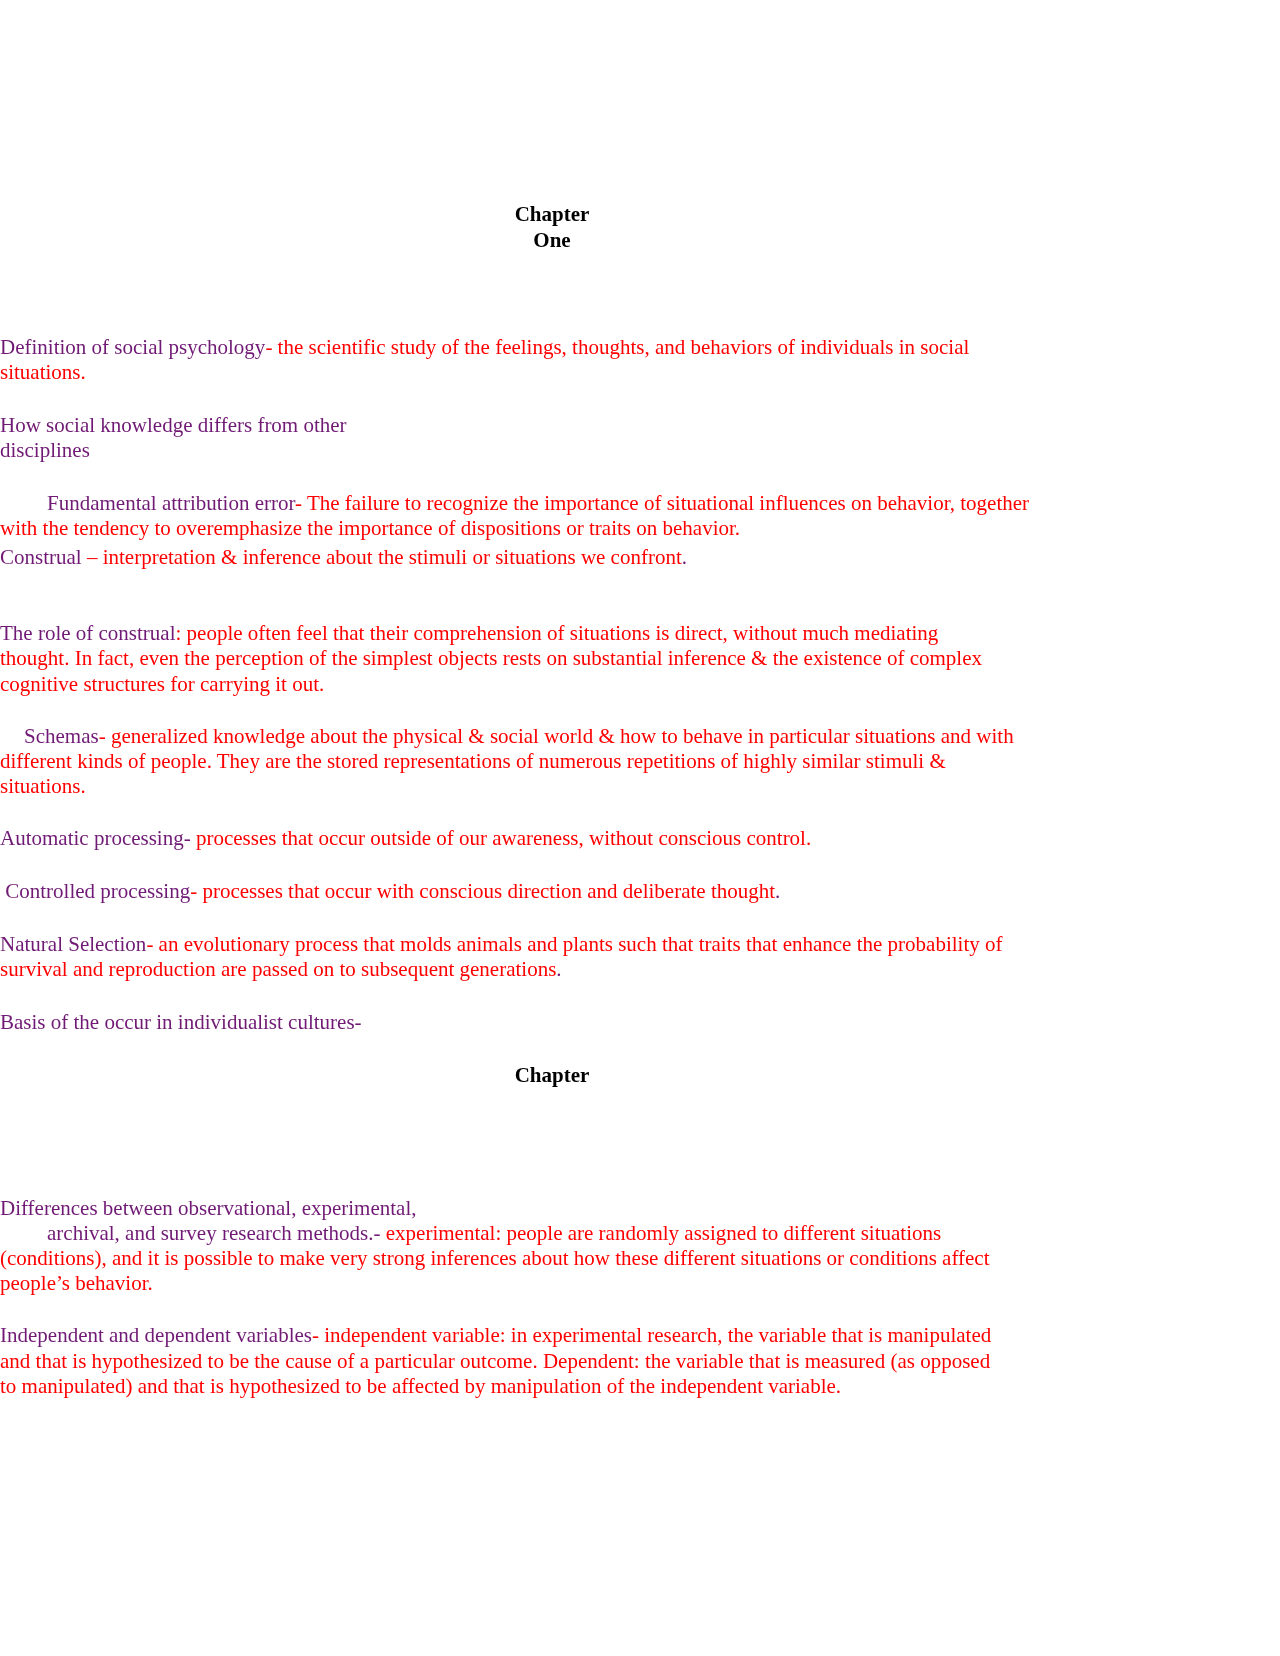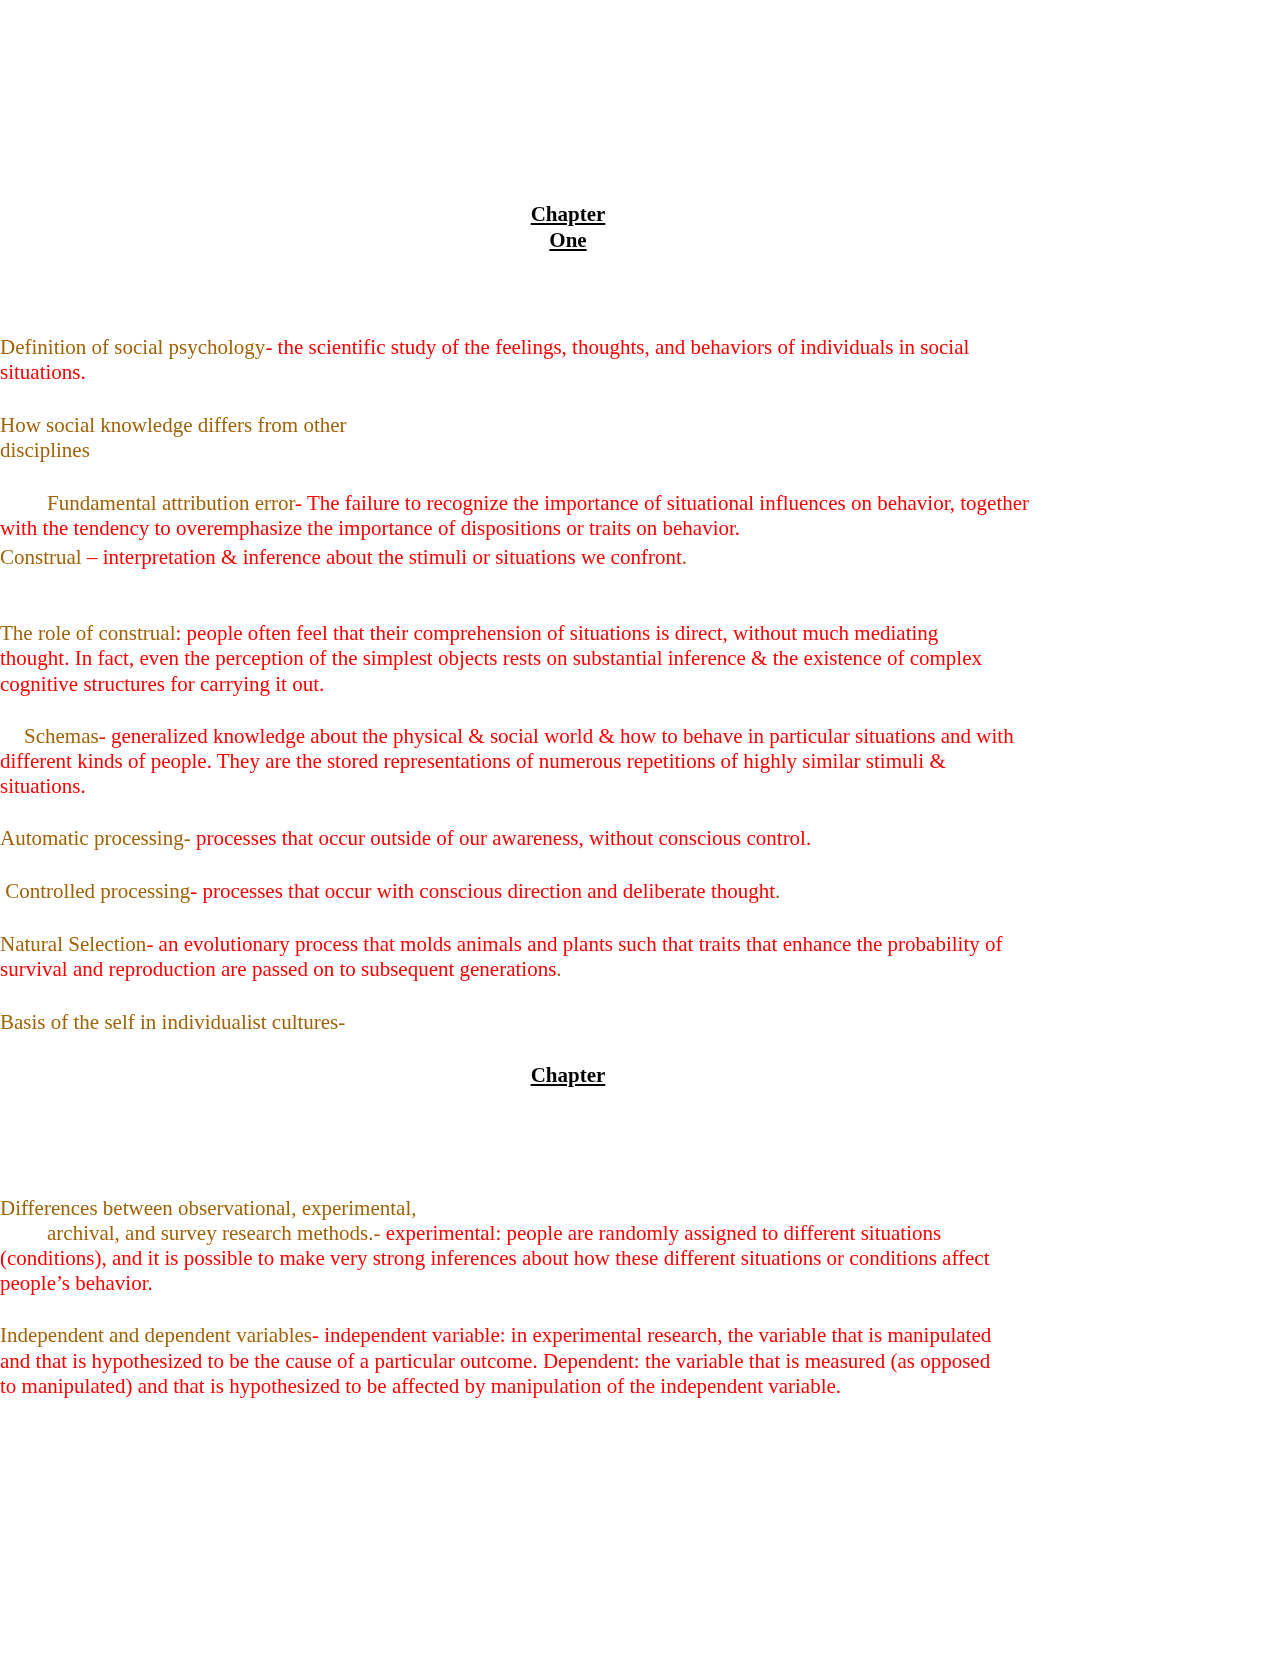--- a/index.html
+++ b/index.html
@@ -4,24 +4,24 @@
 <style>
   html, body { margin: 0; padding: 0; background: #ffffff; }
   body {
     width: 1280px; height: 1656px; position: relative; overflow: hidden;
     font-family: "Liberation Serif", "DejaVu Serif", serif;
     font-size: 21px; color: #000000;
   }
   .line { position: absolute; left: 0; white-space: nowrap; line-height: 26px; }
   .heading {
     position: absolute; left: 0; width: 1104px; text-align: center;
-    font-weight: bold; text-decoration: underline; line-height: 26px; margin-left: 16px;
+    font-weight: bold; line-height: 26px;
   }
   .red { color: #ff0000; }
-  .blk { color: #a16207; }
+  .blk { color: #701a75; }
 </style>
 </head>
 <body>
 
 <div class="heading" style="top:201px;">
   <div>Chapter</div>
   <div>One</div>
 </div>
 
 <div>
@@ -62,21 +62,21 @@
 <div>
   <div class="line" style="top:878px;"><span class="blk" style="white-space:pre;"> Controlled processing</span><span class="red">- processes that occur with conscious direction and deliberate thought</span><span class="blk">.</span></div>
 </div>
 
 <div>
   <div class="line" style="top:931px;"><span class="blk">Natural Selection</span><span class="red">- an evolutionary process that molds animals and plants such that traits that enhance the probability of</span></div>
   <div class="line" style="top:956px;"><span class="red">survival and reproduction are passed on to subsequent generations</span><span class="blk">.</span></div>
 </div>
 
 <div>
-  <div class="line blk" style="top:1009px;">Basis of the self in individualist cultures-</div>
+  <div class="line blk" style="top:1009px;">Basis of the occur in individualist cultures-</div>
 </div>
 
 <div class="heading" style="top:1062px;">
   <div>Chapter</div>
 </div>
 
 <div>
   <div class="line blk" style="top:1195px;">Differences between observational, experimental,</div>
   <div class="line" style="top:1220px;margin-left:47px;"><span class="blk" style="white-space:pre;">archival, and survey research methods.- </span><span class="red">experimental: people are randomly assigned to different situations</span></div>
   <div class="line red" style="top:1245px;">(conditions), and it is possible to make very strong inferences about how these different situations or conditions affect</div>

